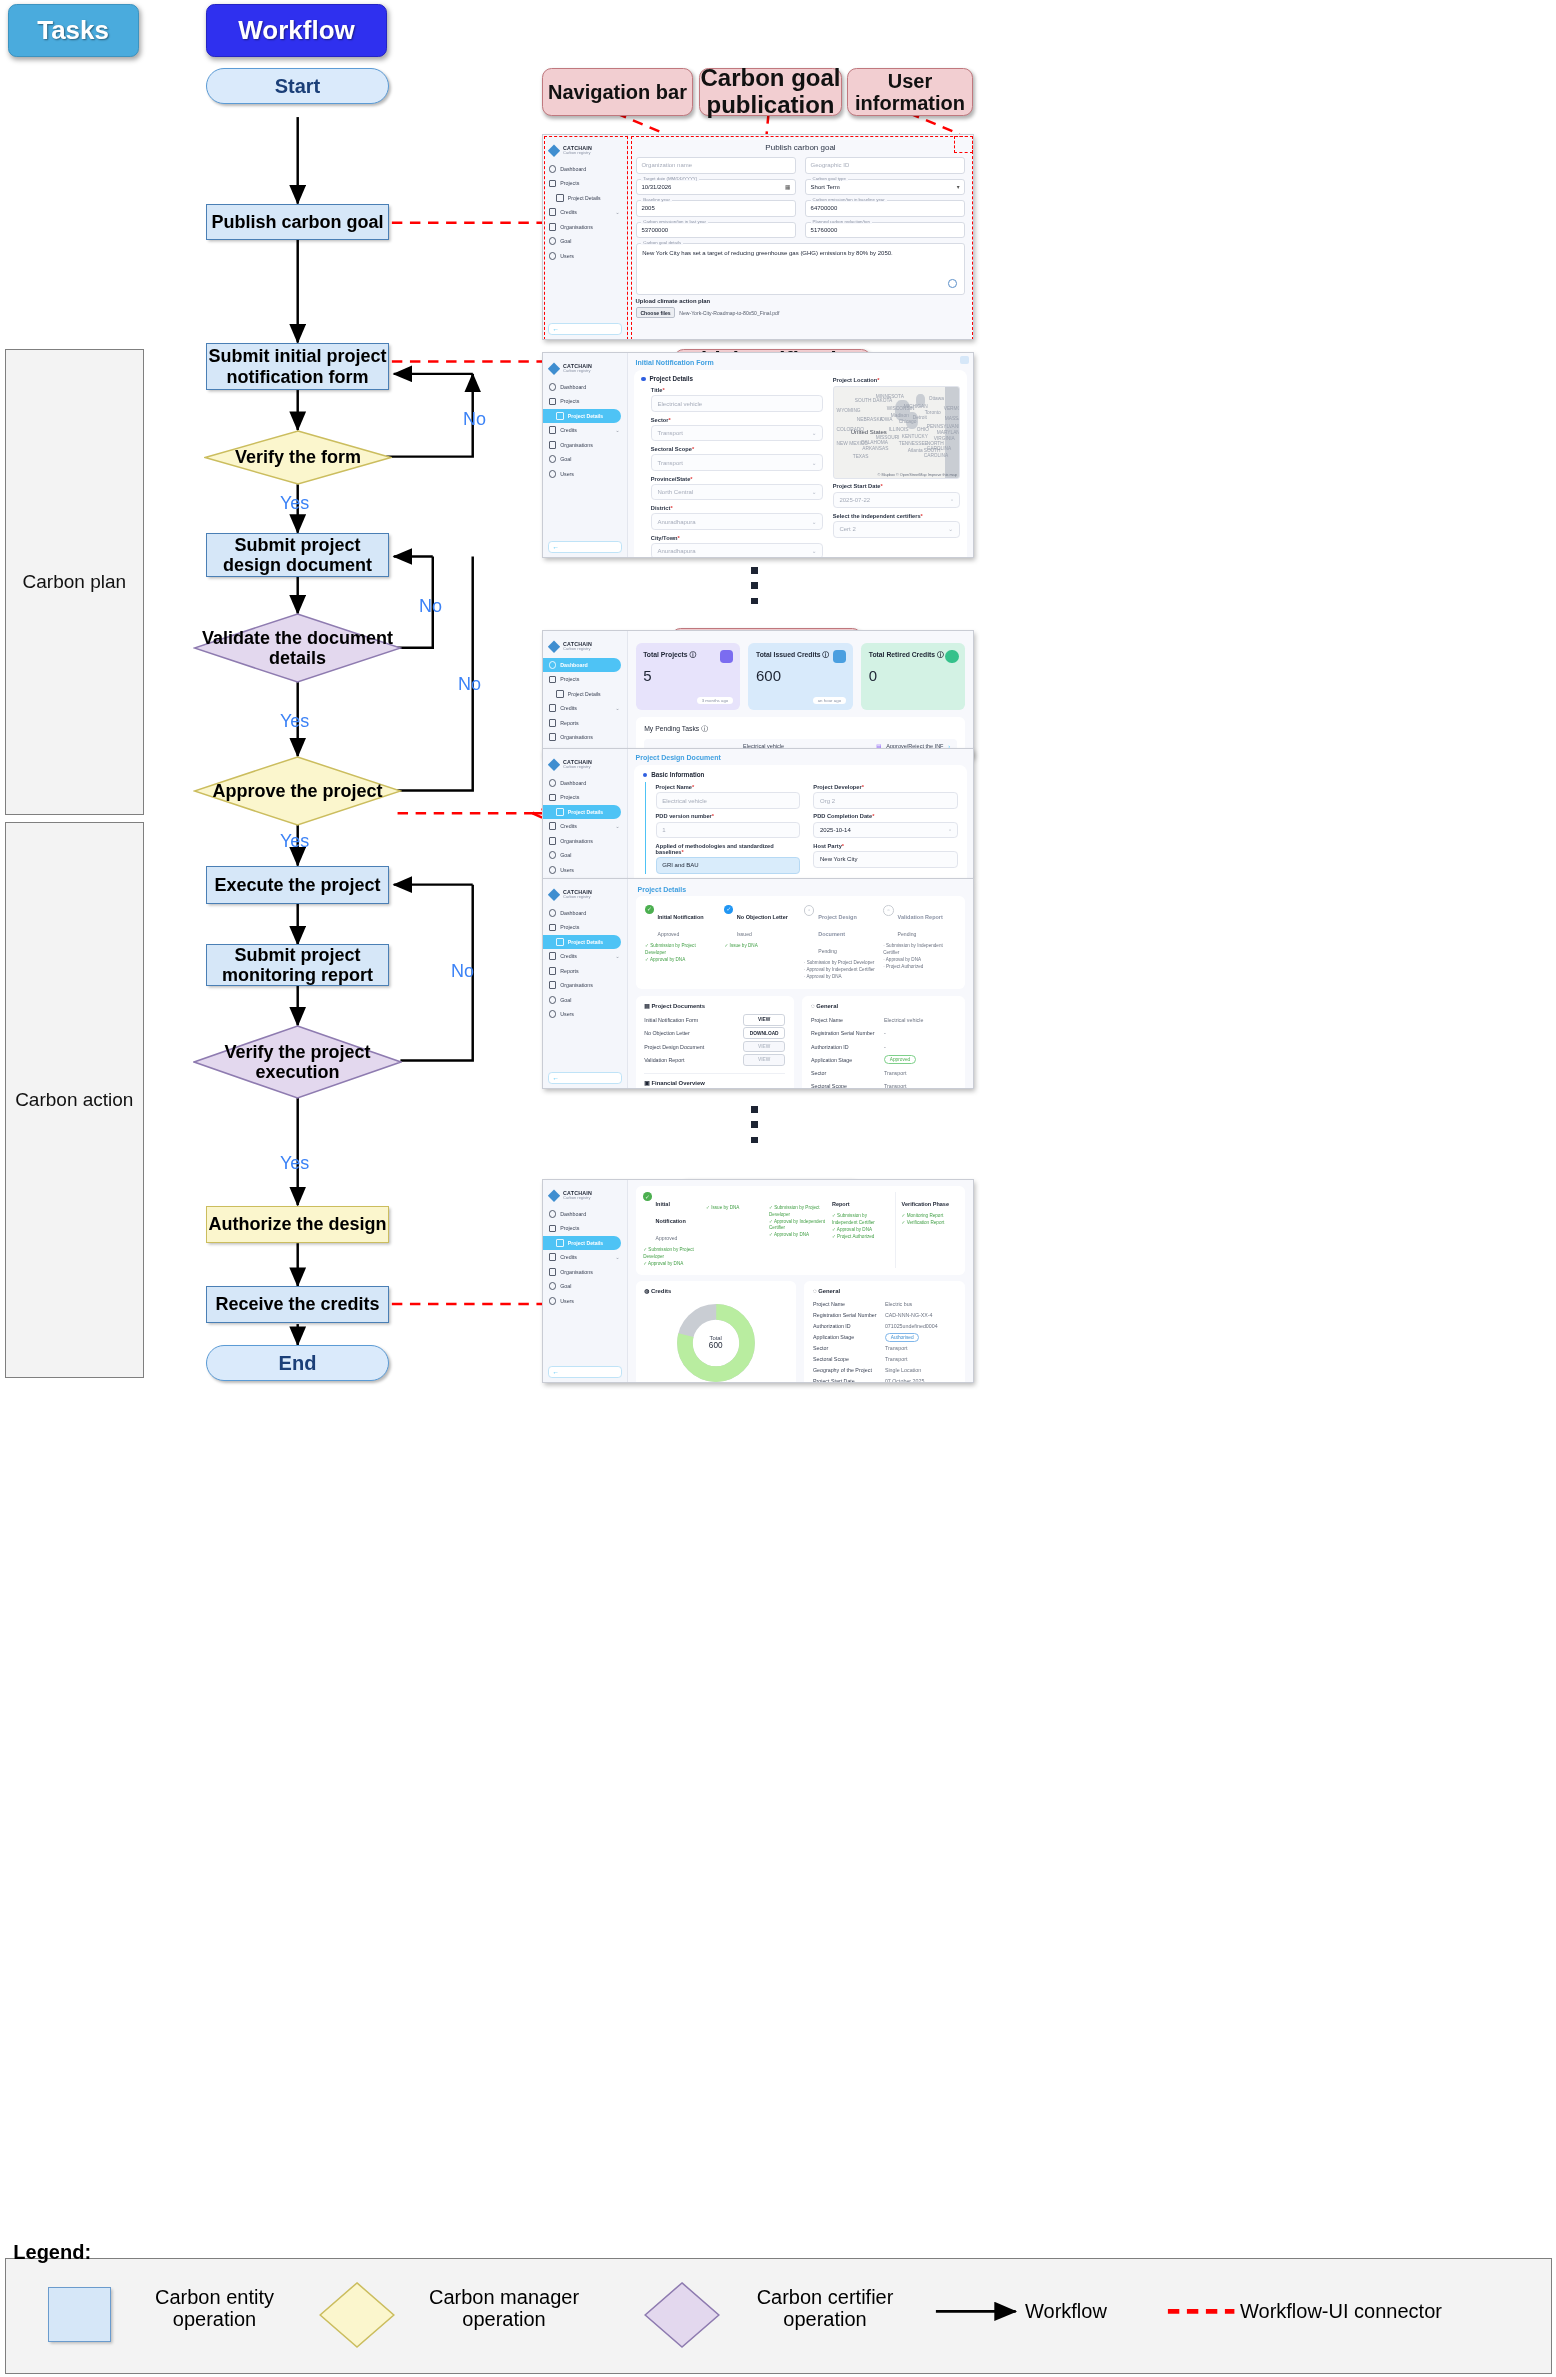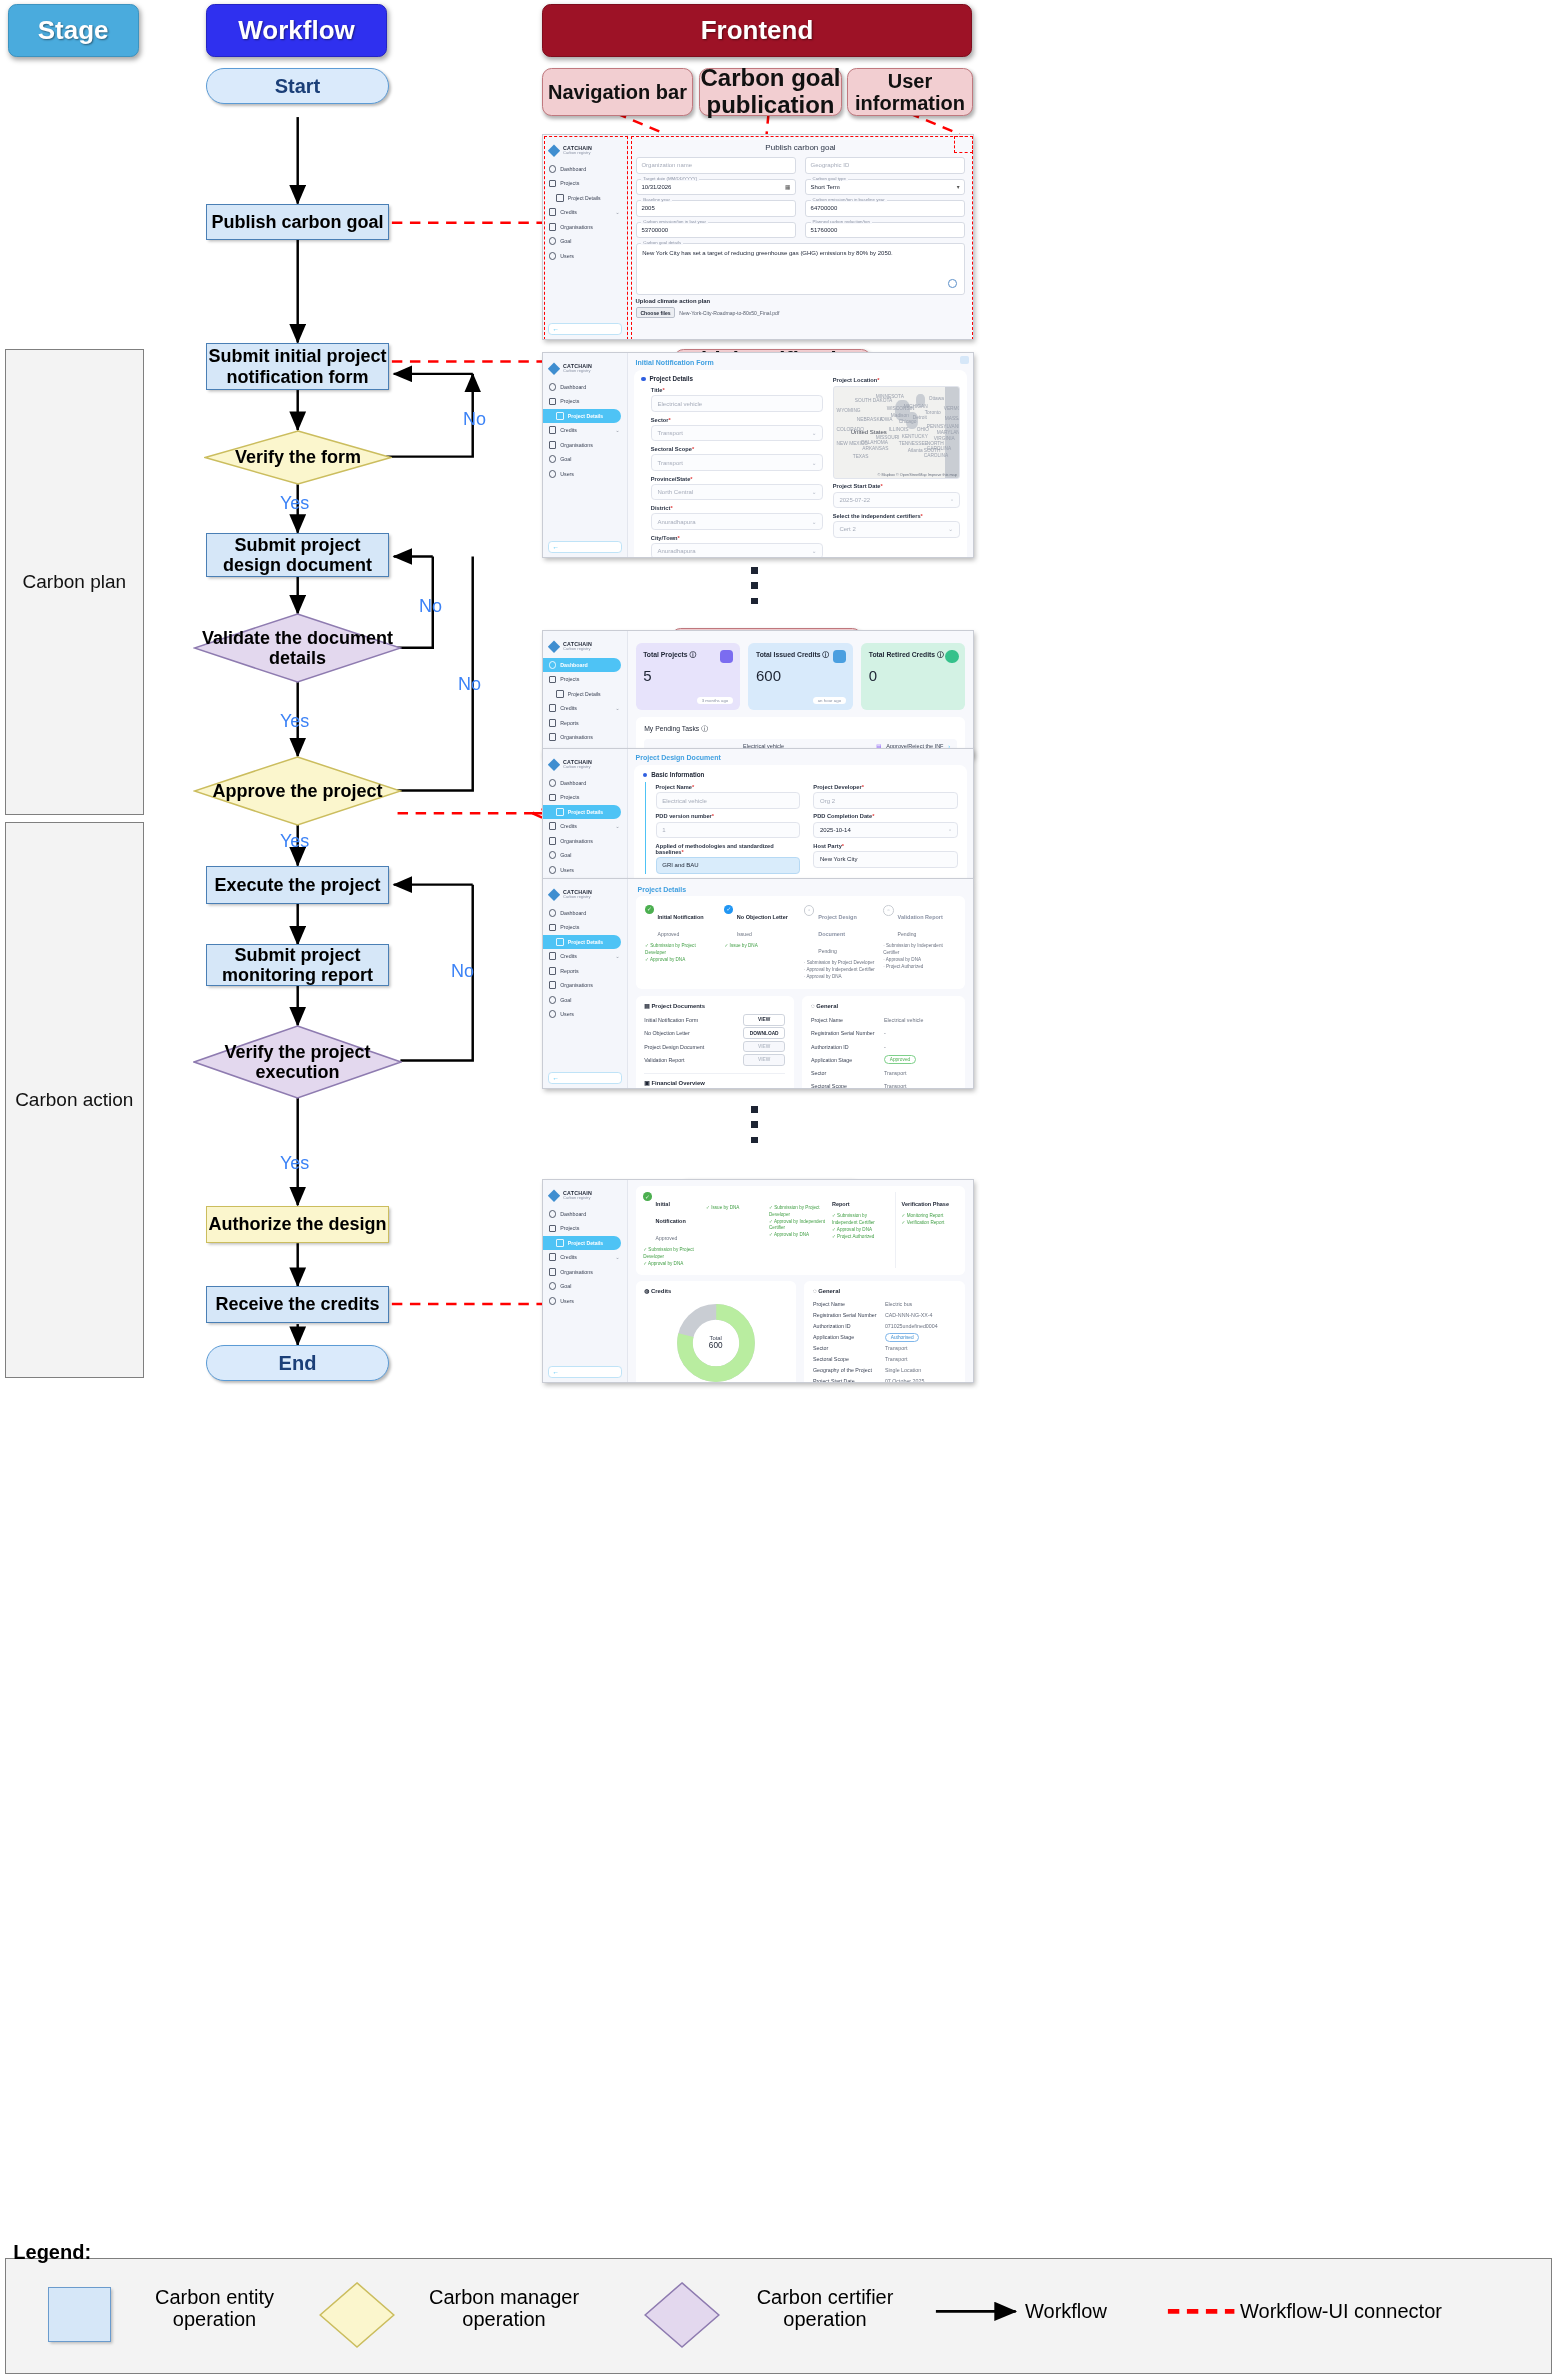--- a/index.html
+++ b/index.html
@@ -164,23 +164,22 @@
   #legendbox{left:4.8px;top:2258px;width:1547px;height:116px;background:#f3f3f3;border:1px solid #7f7f7f;}
   #legendtitle{left:13.3px;top:2241px;font-size:20px;font-weight:bold;color:#000;}
   .lgitem{position:absolute;font-size:20px;color:#000;text-align:center;line-height:1.12;}
   .lgswatch{position:absolute;}
 </style>
 </head>
 <body>
 
 <div id="page">
 
-  <div class="abs colhdr" id="hdr-stage">Stage</div>
+  <div class="abs colhdr" id="hdr-stage">Tasks</div>
   <div class="abs colhdr" id="hdr-workflow">Workflow</div>
-  <div class="abs colhdr" id="hdr-frontend">Frontend</div>
 
   <div class="abs stagebox" id="stage-plan">
     <span>Carbon plan</span>
   </div>
   <div class="abs stagebox" id="stage-action">
     <span>Carbon action</span>
   </div>
 
   <svg class="abs" style="left:0;top:0;width:1557px;height:2378px;" viewBox="0 0 1637 2500" width="1557" height="2378">
     <defs>

